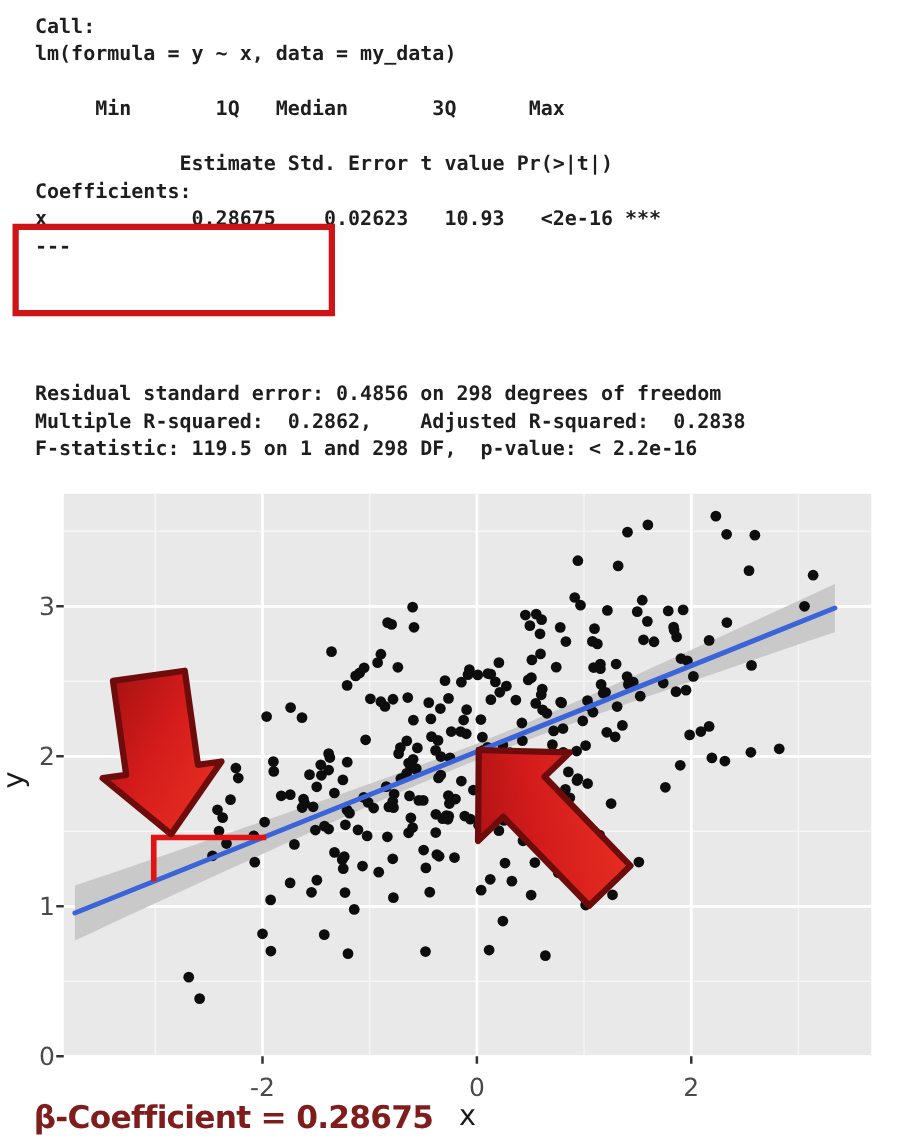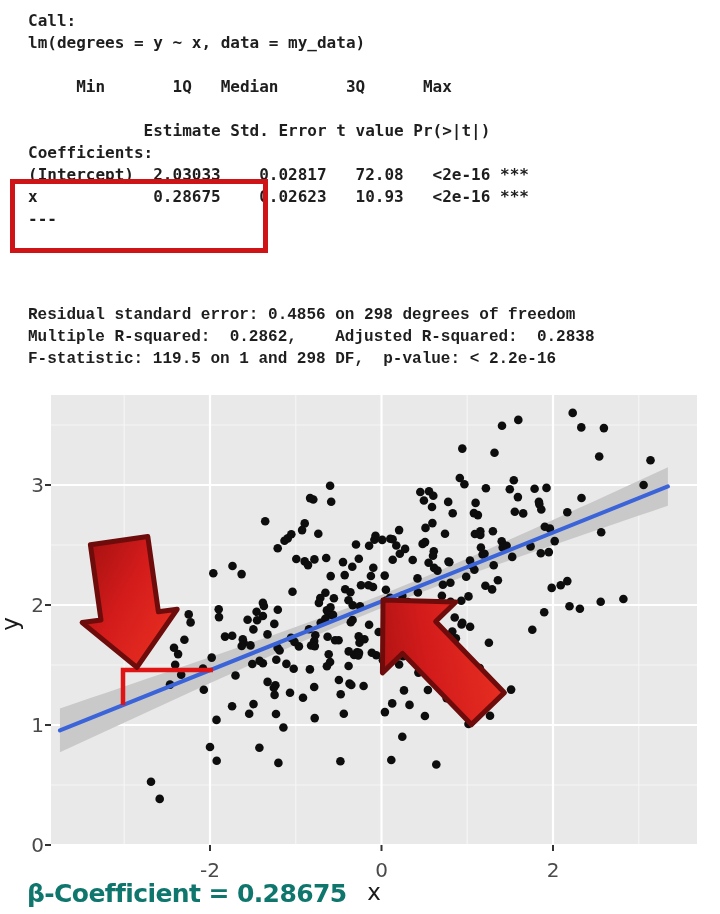--- a/index.html
+++ b/index.html
@@ -6,45 +6,44 @@
   .screen{position:relative;width:720px;height:914px;background:#ffffff;overflow:hidden;
           font-family:"DejaVu Sans",sans-serif;}
   
   .console{position:absolute;left:28px;top:10px;width:690px;
            font-family:"DejaVu Sans Mono","Liberation Mono",monospace;
            font-size:16px;font-weight:600;color:#1e1e1e;}
   .console .cline{height:22px;line-height:22px;white-space:pre;}
   .console-footer{position:absolute;left:28px;top:304px;width:690px;
            font-family:"DejaVu Sans Mono","Liberation Mono",monospace;
            font-size:16px;font-weight:600;color:#1e1e1e;}
-  .console-footer .cline{height:22px;line-height:22px;white-space:pre;font-family:Liberation Mono, monospace;}
+  .console-footer .cline{height:22px;line-height:22px;white-space:pre;}
   .estimate-box{position:absolute;left:10px;top:179px;width:248px;height:64px;
                 border:5px solid #cf1417;background:transparent;}
   
   .plot{position:absolute;left:0;top:380px;width:720px;height:534px;}
   .plot svg{position:absolute;left:0;top:0;}
-  .anno{position:absolute;font-weight:bold;color:#0f766e;
+  .anno{position:absolute;font-weight:bold;color:#7f1d1d;
         font-family:"DejaVu Sans",sans-serif;font-size:25px;letter-spacing:-0.6px;
         white-space:nowrap;}
   .anno-beta{left:27px;top:499px;}
 </style>
 </head>
 <body>
 
 <div class="screen">
 
   <div class="console">
     <div class="cline">Call:</div>
-    <div class="cline">lm(degrees = y ~ x, data = my_data)</div>
+    <div class="cline">lm(formula = y ~ x, data = my_data)</div>
     <div class="cline"></div>
     <div class="cline">     Min       1Q   Median       3Q      Max </div>
     <div class="cline"></div>
     <div class="cline">            Estimate Std. Error t value Pr(&gt;|t|)</div>
     <div class="cline">Coefficients:</div>
-    <div class="cline">(Intercept)  2.03033    0.02817   72.08   &lt;2e-16 ***</div>
     <div class="cline">x            0.28675    0.02623   10.93   &lt;2e-16 ***</div>
     <div class="cline">---</div>
   </div>
   <div class="console-footer">
     <div class="cline">Residual standard error: 0.4856 on 298 degrees of freedom</div>
     <div class="cline">Multiple R-squared:  0.2862,    Adjusted R-squared:  0.2838</div>
     <div class="cline">F-statistic: 119.5 on 1 and 298 DF,  p-value: &lt; 2.2e-16</div>
   </div>
   <div class="estimate-box"></div>
 

